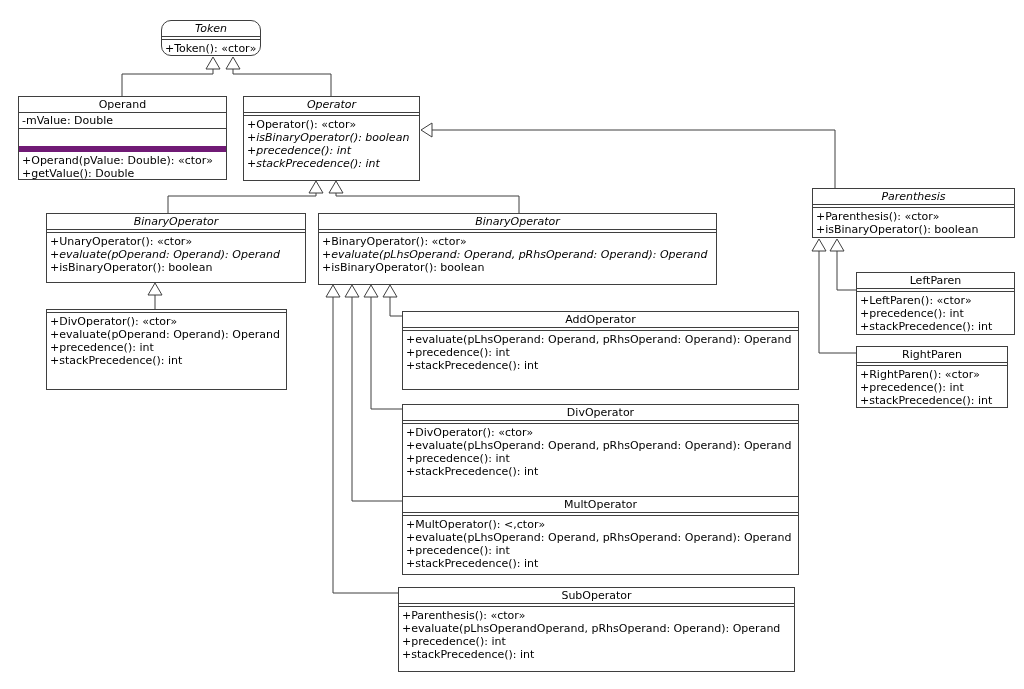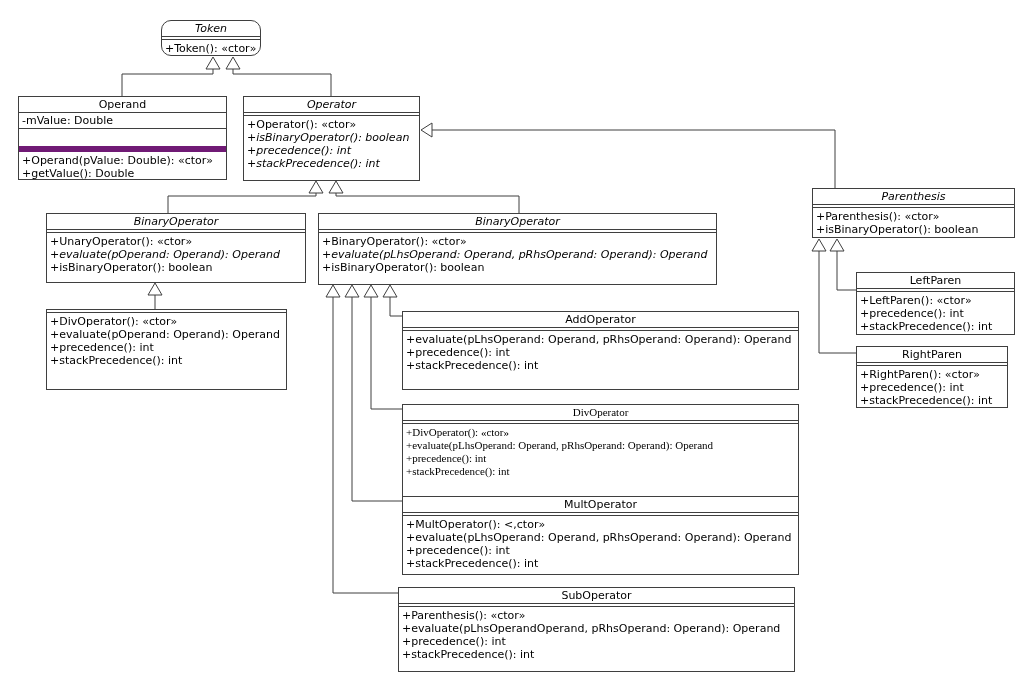--- a/index.html
+++ b/index.html
@@ -175,21 +175,21 @@
   <div class="uml-class" style="left:402px;top:311px;width:397px;height:79px;">
     <div class="title">AddOperator</div>
     <div class="attrs empty"></div>
     <div class="methods">
       <div class="m">+evaluate(pLhsOperand: Operand, pRhsOperand: Operand): Operand</div>
       <div class="m">+precedence(): int</div>
       <div class="m">+stackPrecedence(): int</div>
     </div>
   </div>
 
-  <div class="uml-class" style="left:402px;top:404px;width:397px;height:102px;font-family:Liberation Serif, serif;">
+  <div class="uml-class" style="left:402px;top:404px;width:397px;height:102px;">
     <div class="title">DivOperator</div>
     <div class="attrs empty"></div>
     <div class="methods">
       <div class="m">+DivOperator(): «ctor»</div>
       <div class="m">+evaluate(pLhsOperand: Operand, pRhsOperand: Operand): Operand</div>
       <div class="m">+precedence(): int</div>
       <div class="m">+stackPrecedence(): int</div>
     </div>
   </div>
 

